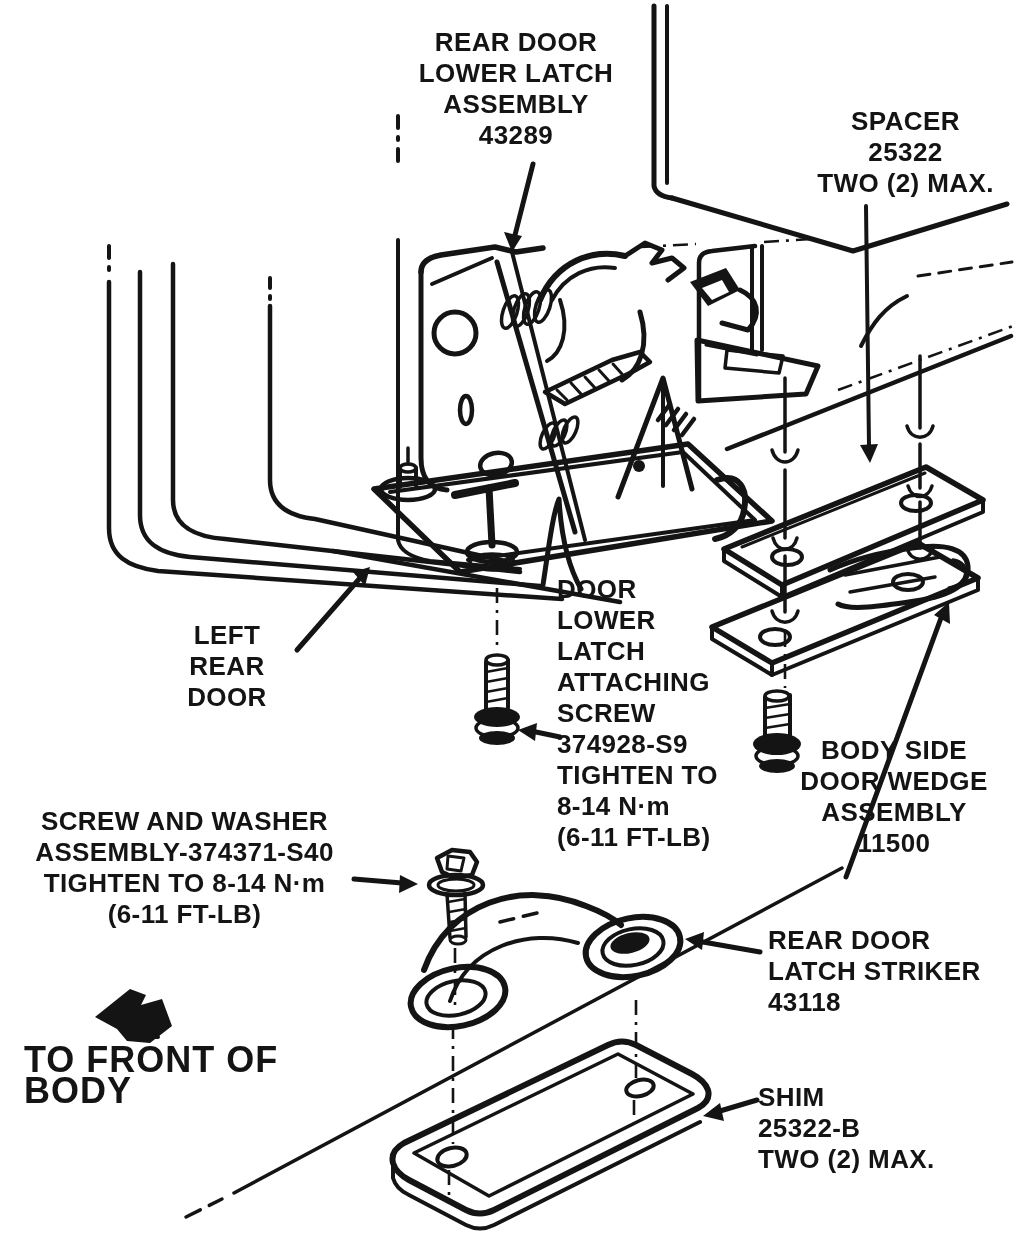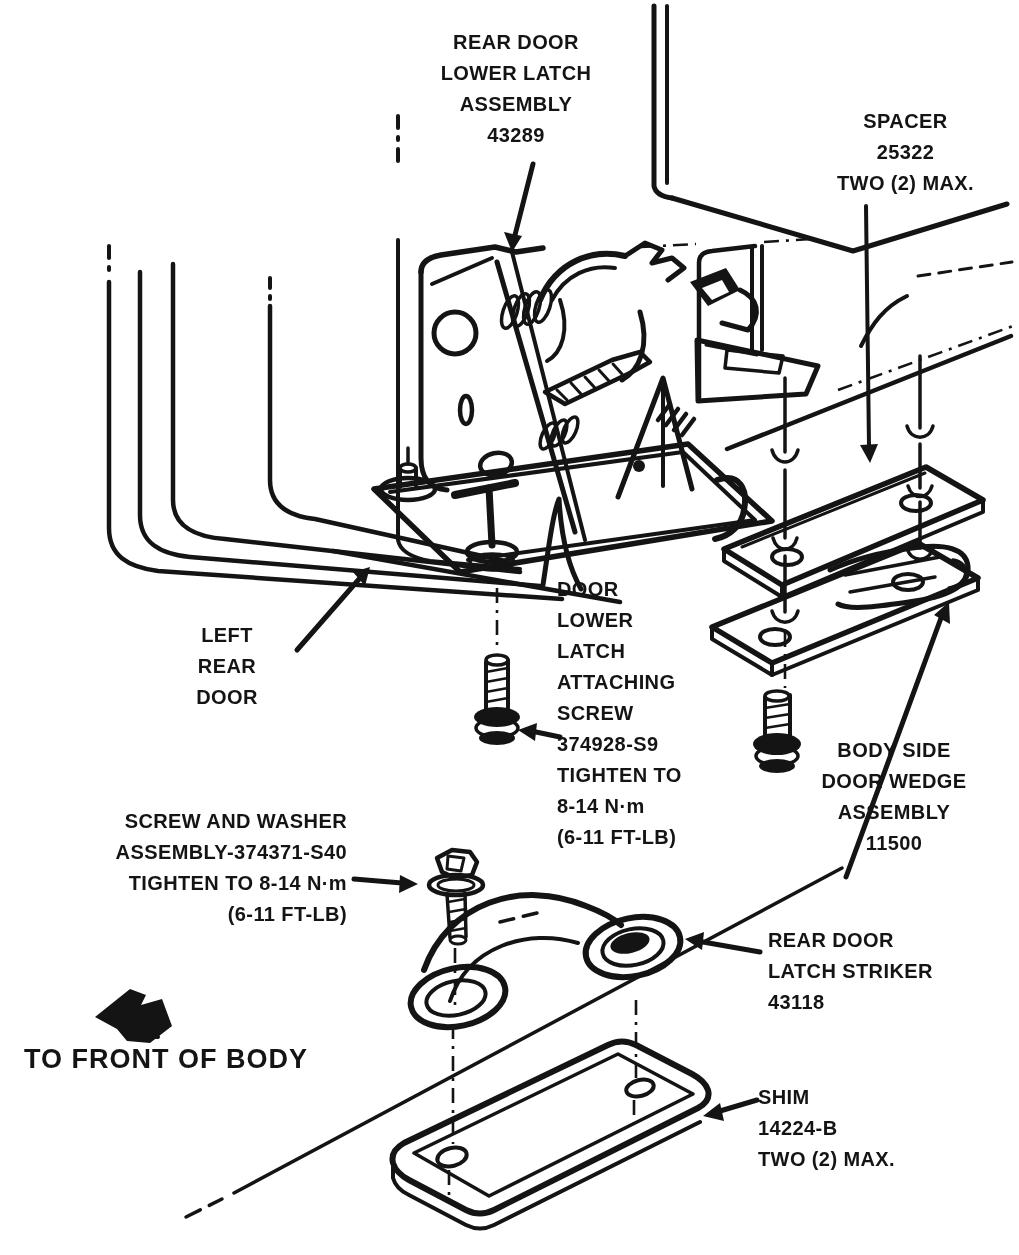--- a/index.html
+++ b/index.html
@@ -1,24 +1,24 @@
 <!DOCTYPE html>
 <html><head>
 <meta charset="utf-8">
 <style>
   :root{ --ink:#141414; --paper:#ffffff; }
   html,body{margin:0;padding:0;background:var(--paper);}
   #stage{position:relative;width:1019px;height:1255px;background:var(--paper);overflow:hidden;
          font-family:"Liberation Sans",sans-serif;}
   #art{position:absolute;left:0;top:0;}
-  .lbl{position:absolute;font-weight:bold;font-size:20px;line-height:31px;letter-spacing:.4px;
+  .lbl{position:absolute;font-weight:bold;font-size:26px;line-height:31px;letter-spacing:.4px;
        color:var(--ink);white-space:pre-line;}
   .c{text-align:center}
-  .r{text-align:right}
-  .big{font-size:27px;letter-spacing:1px;}
+  .r{text-align:center}
+  .big{font-size:36px;letter-spacing:1px;}
   svg *{vector-effect:none}
   .s{stroke:var(--ink);fill:none;stroke-linecap:round;stroke-linejoin:round;}
   .f{fill:var(--ink);stroke:none;}
   .w{fill:var(--paper);stroke:none;}
   .cl{stroke:var(--ink);fill:none;stroke-width:2.6;stroke-dasharray:15 7 3 7;}
 </style>
 </head>
 <body>
 
 <div id="stage">
@@ -301,15 +301,15 @@
 TIGHTEN TO 8-14 N·m
 (6-11 FT-LB)</div>
 
   <div class="lbl big" style="left:24px;top:1044px;width:320px">TO FRONT OF BODY</div>
 
   <div class="lbl" style="left:768px;top:925px;width:240px">REAR DOOR
 LATCH STRIKER
 43118</div>
 
   <div class="lbl" style="left:758px;top:1082px;width:220px">SHIM
-14224-B
+25322-B
 TWO (2) MAX.</div>
 </div>
 
 </body></html>

